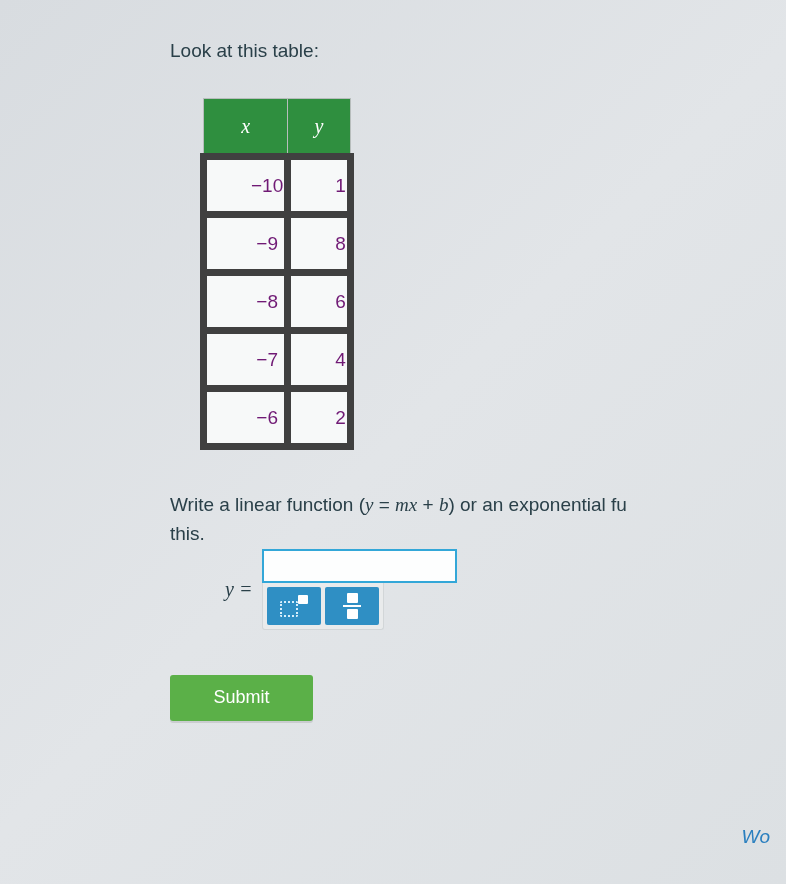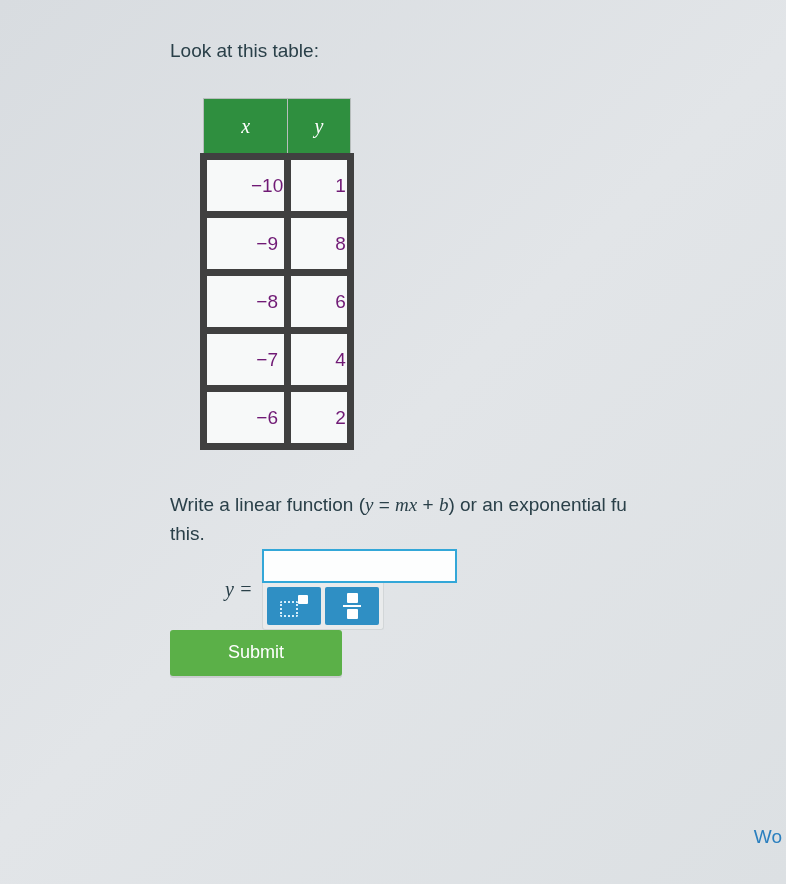--- a/index.html
+++ b/index.html
@@ -129,36 +129,38 @@
   .frac-box {
     width: 11px; height: 10px;
     background: #ffffff;
     border-radius: 1px;
   }
   .frac-line {
     width: 18px; height: 2px;
     background: #ffffff;
   }
   .submit-btn {
-    width: 172px;
+    margin-top: 45px;
+    width: 143px;
     height: 46px;
     background: #5bb048;
     color: #ffffff;
     font-size: 18px;
     border: none;
     border-radius: 3px;
     cursor: pointer;
     box-shadow: 0 2px 0 rgba(0,0,0,0.1);
   }
   .footer-links {
     position: absolute;
     right: 0;
     bottom: 18px;
     text-align: center;
-    padding-right: 2px;
+    padding-right: 14px;
+    font-style: italic;
   }
   .wo-link {
     color: #2a7fbf;
     font-size: 19px;
     margin-bottom: 18px;
     padding-right: 2px;
   }
   .nfr {
     color: #3a4a52;
     font-size: 19px;

